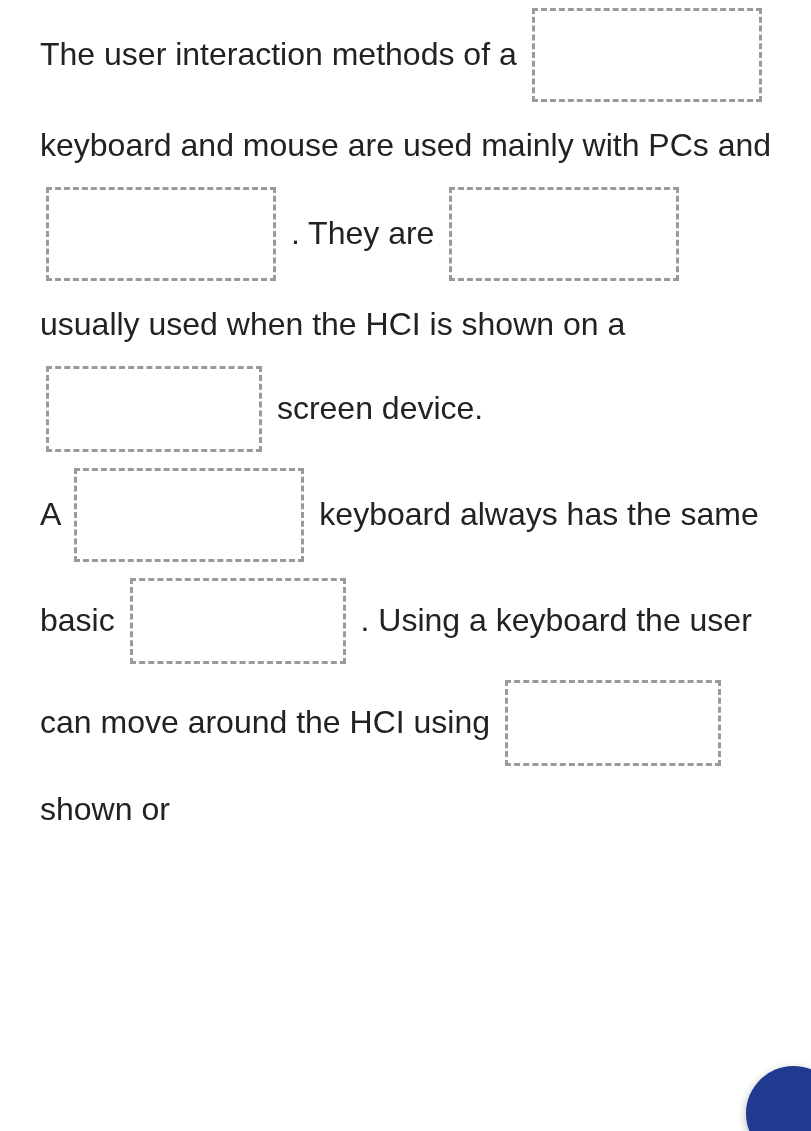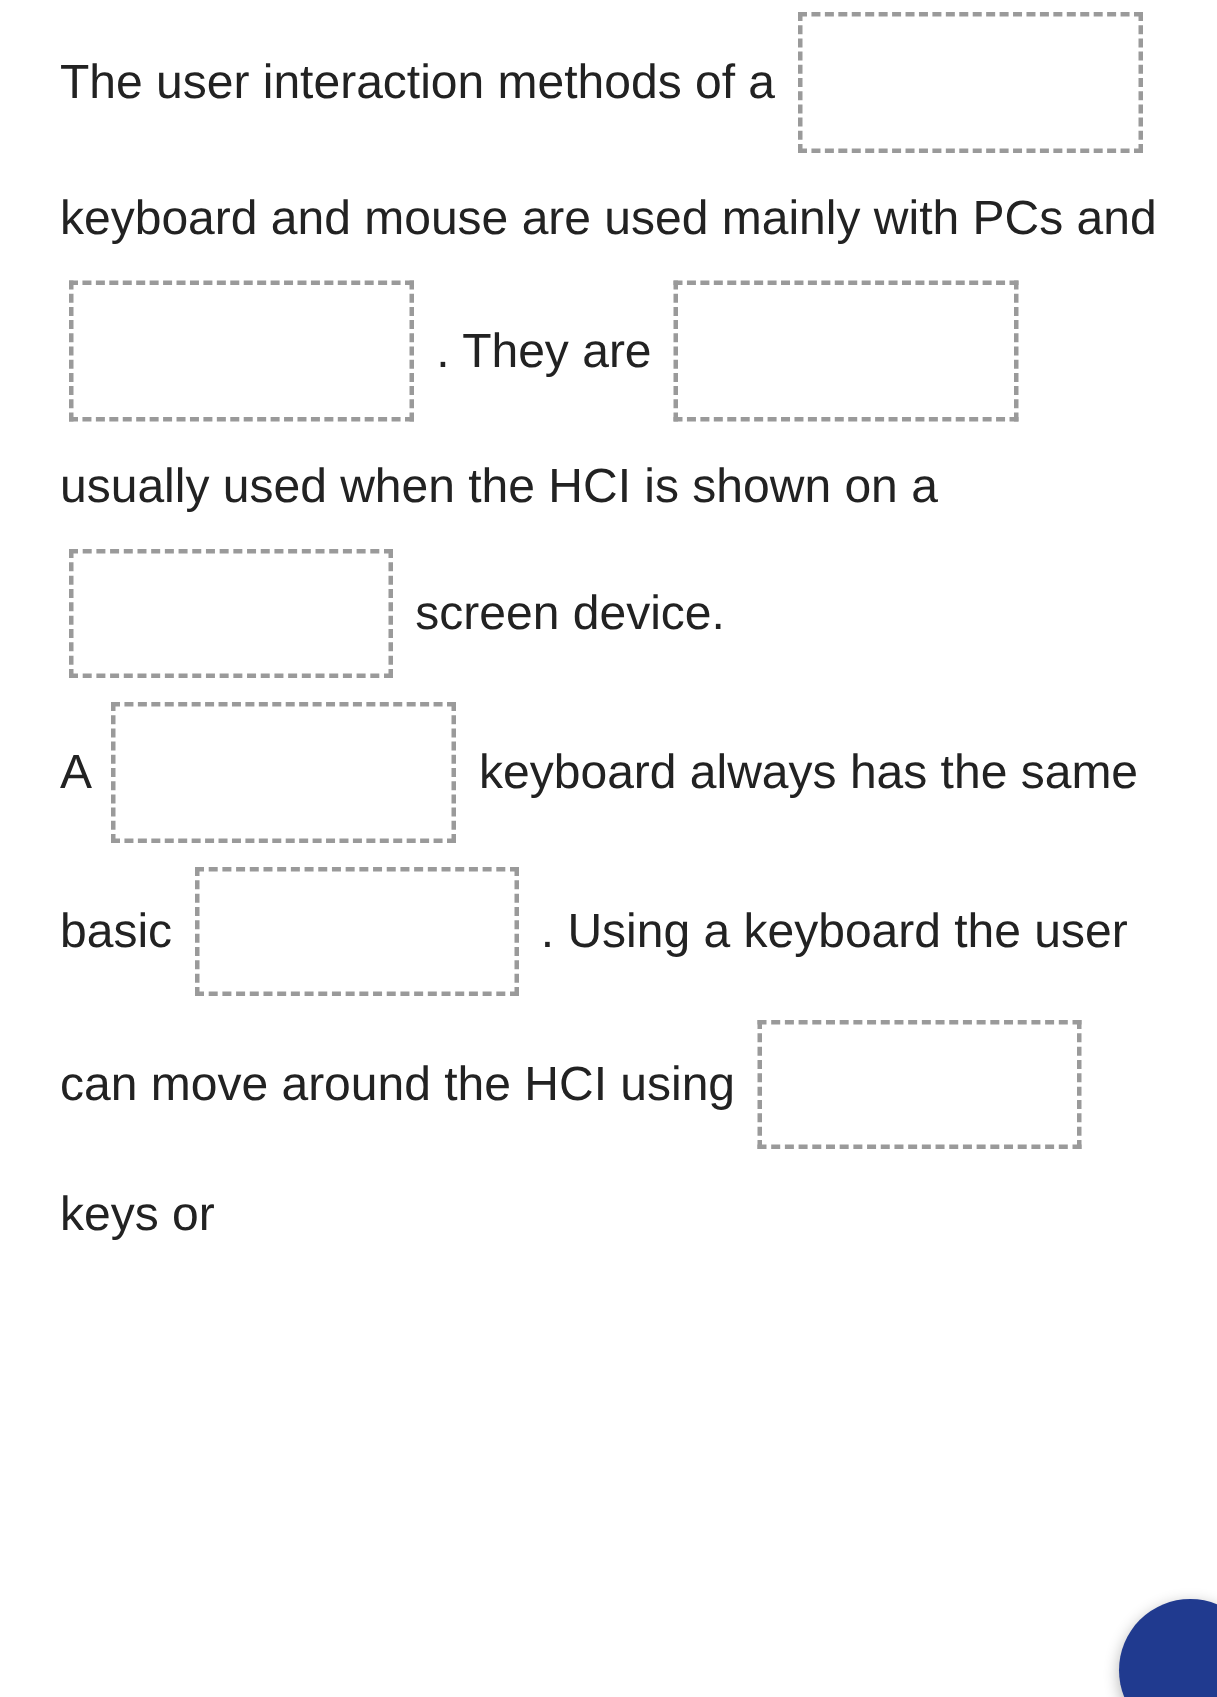--- a/index.html
+++ b/index.html
@@ -79,19 +79,19 @@
     <span class="txt"> usually used when the HCI is shown on a </span>
     <span class="blank blank-med"></span>
     <span class="txt"> screen device.</span>
     <br>
     <span class="txt">A </span>
     <span class="blank blank-small"></span>
     <span class="txt"> keyboard always has the same basic </span>
     <span class="blank blank-med"></span>
     <span class="txt"> . Using a keyboard the user can move around the HCI using </span>
     <span class="blank blank-med"></span>
-    <span class="txt"> keys or</span>
+    <span class="txt"> shown or</span>
   </span>
 </div>
 
 <div class="cutoff"></div>
 
 <div class="fab"></div>
 
 </body></html>

